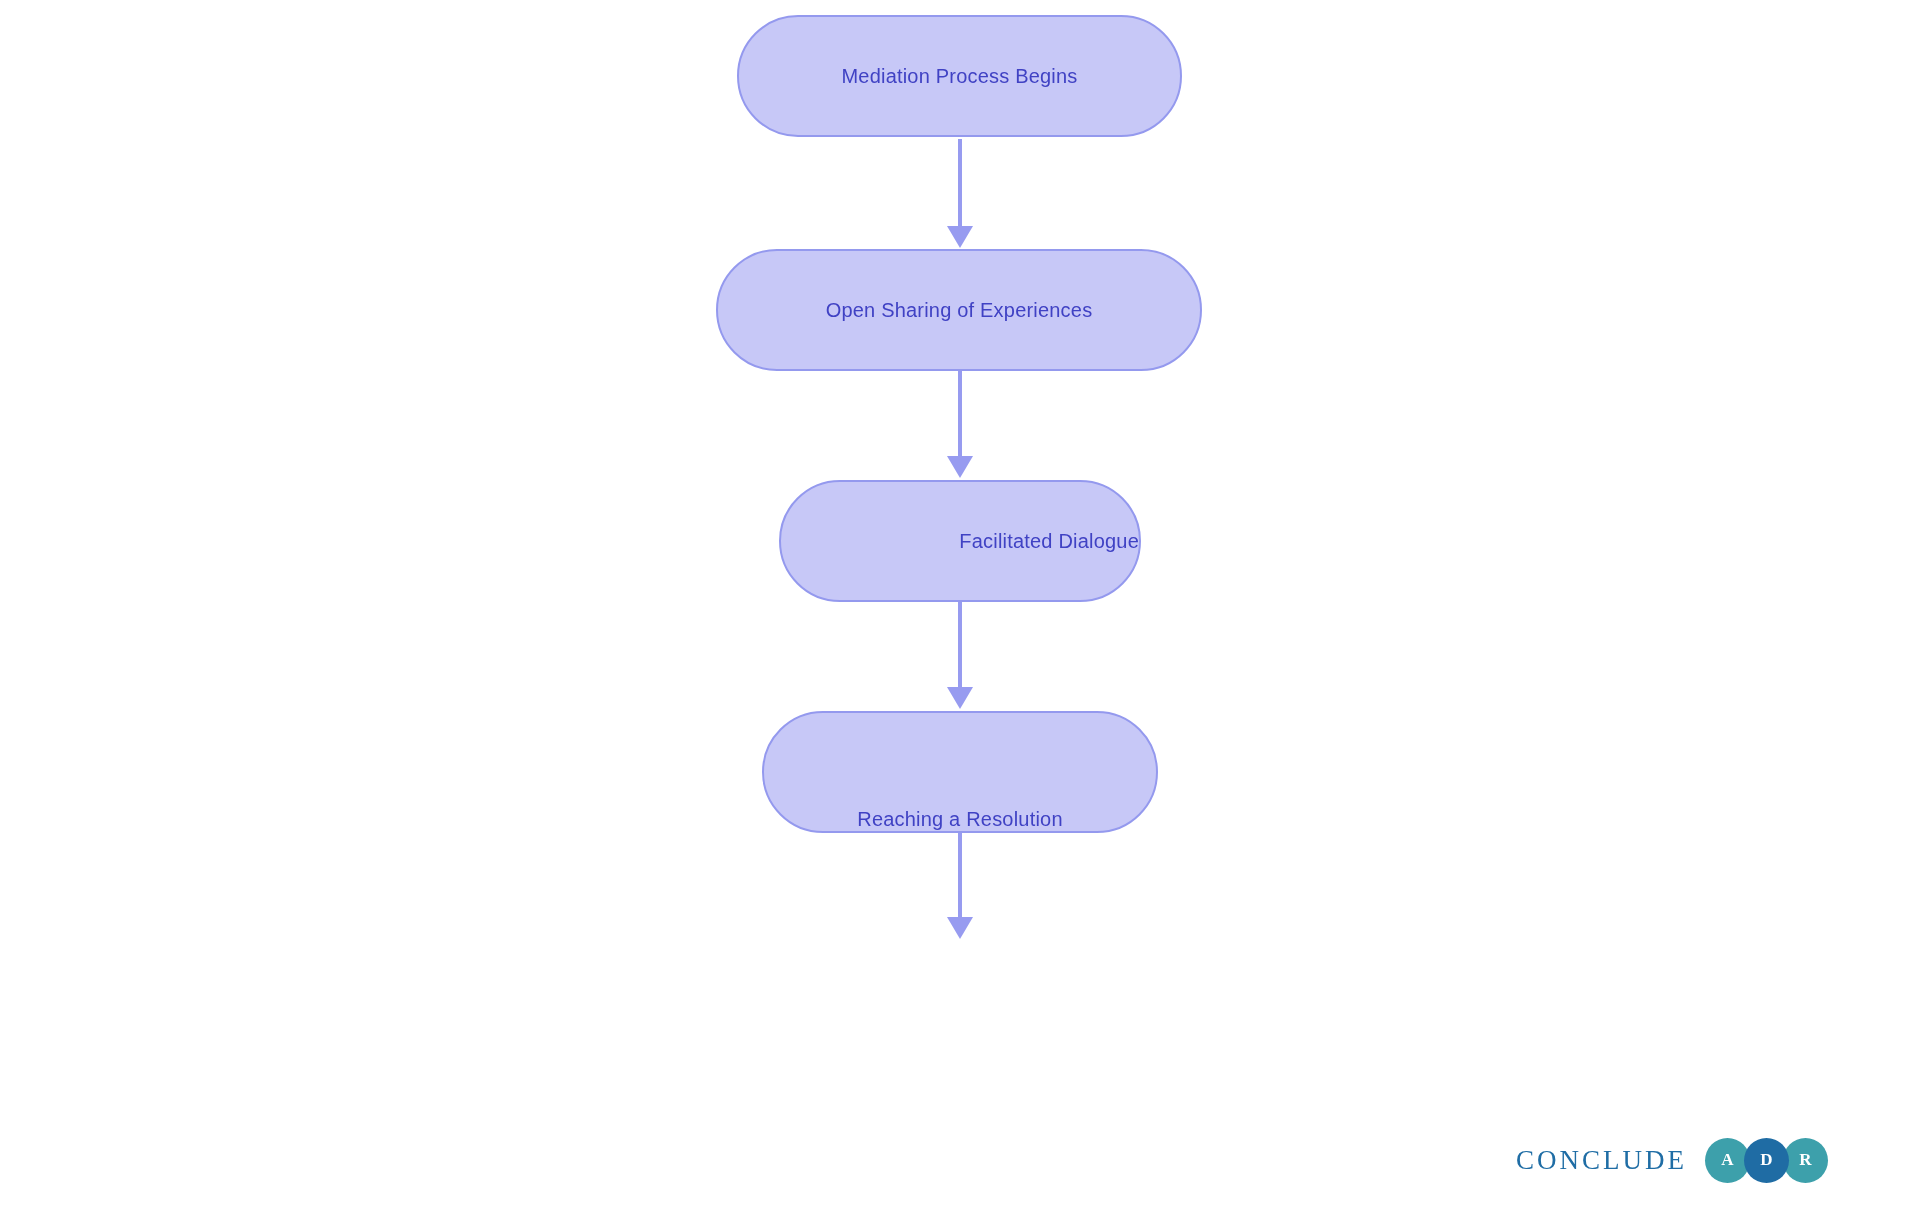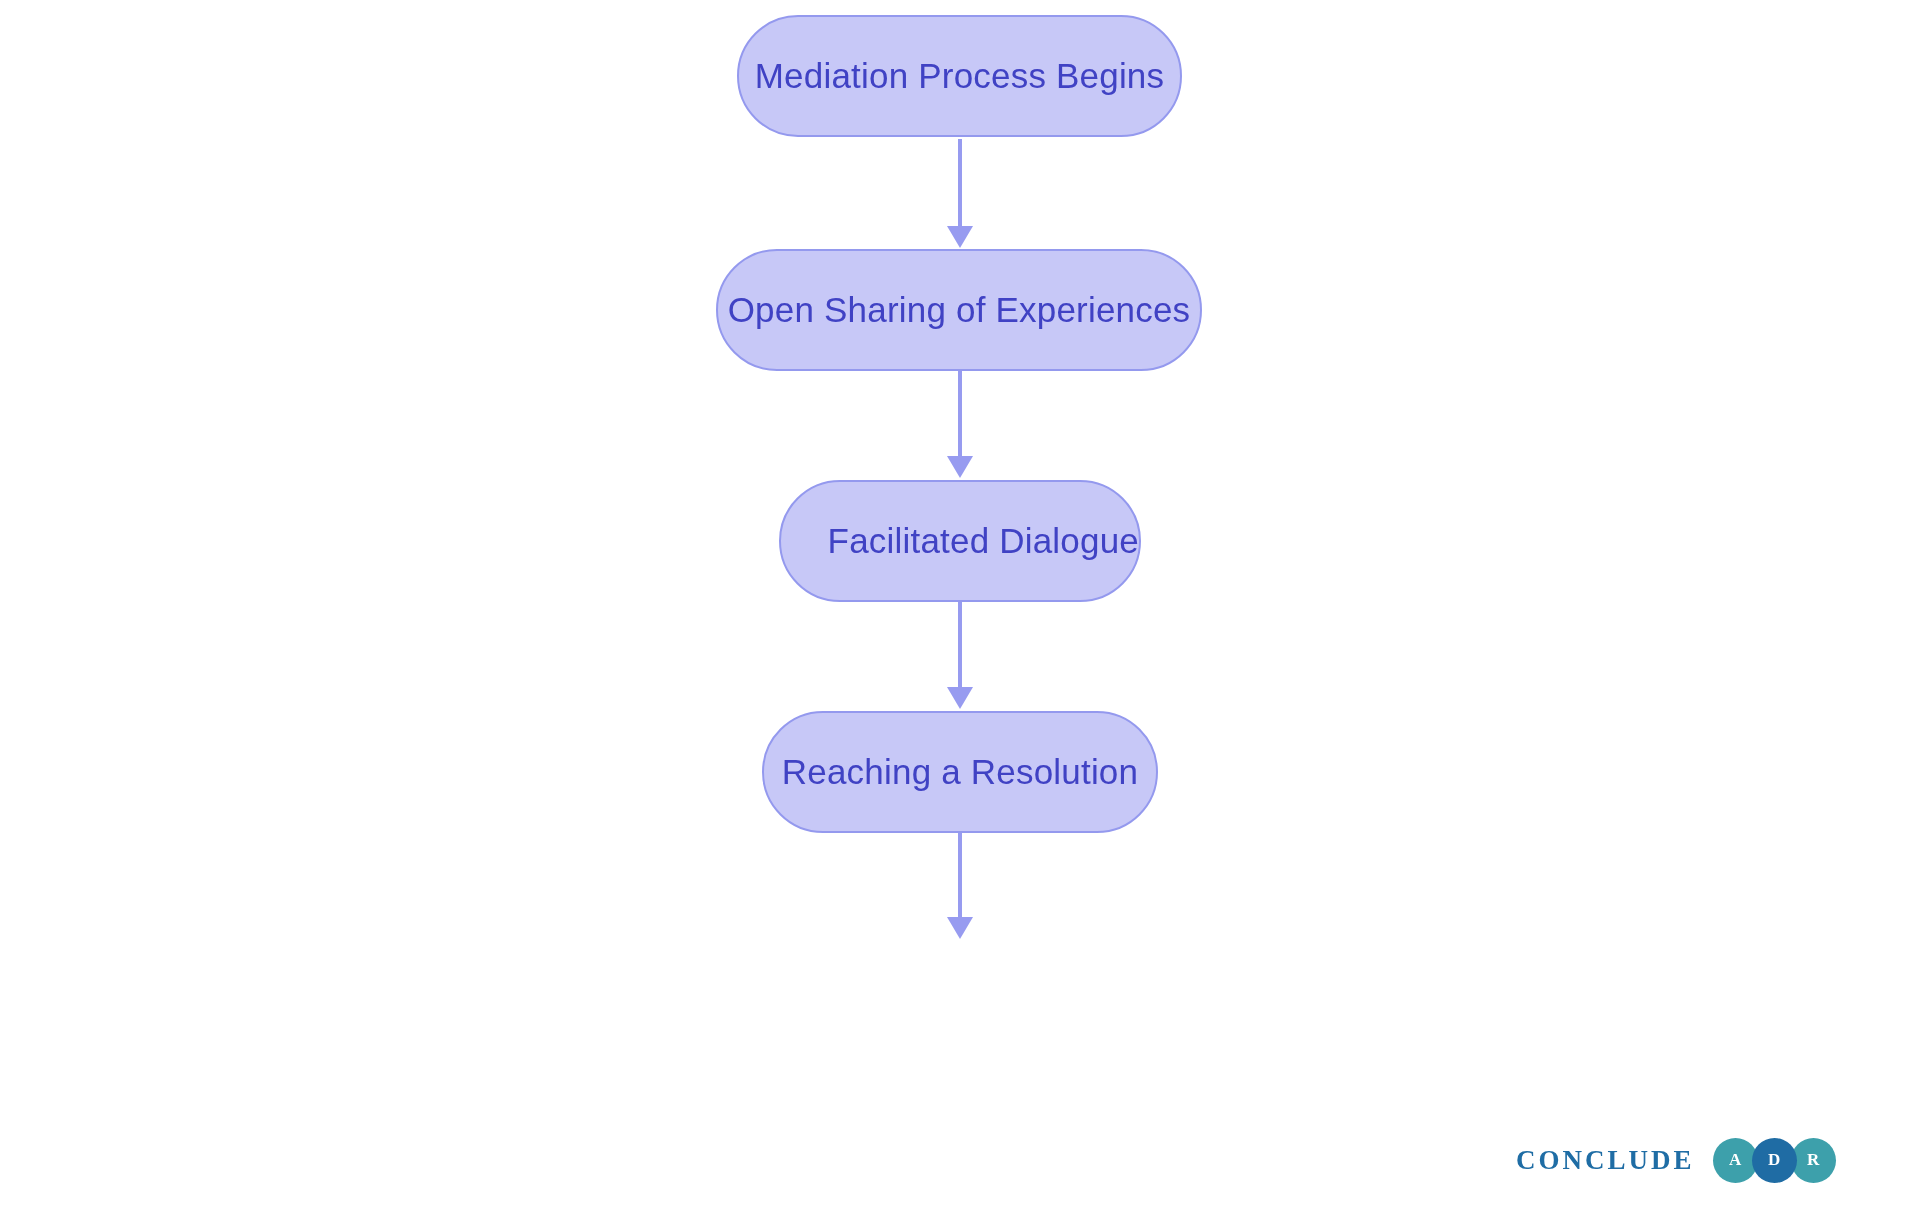--- a/index.html
+++ b/index.html
@@ -23,28 +23,28 @@
     border-radius: 61px;
     background: var(--node_fill, #c7c8f7);
     border: 2px solid var(--node_border, #9499ee);
     box-sizing: border-box;
     display: flex;
     align-items: center;
     justify-content: center;
   }
   .node span {
     color: var(--node_text, #4042c4);
-    font-size: 35px;
+    font-size: 20px;
     letter-spacing: 0.2px;
     white-space: nowrap;
   }
   .n1 { left: 737px; top: 15px;  width: 445px; }
   .n2 { left: 716px; top: 249px; width: 486px; }
   .n3 { left: 779px; top: 480px; width: 362px; justify-content: flex-end; }
-  .n4 { left: 762px; top: 711px; width: 396px; }
+  .n4 { left: 762px; top: 711px; width: 396px; align-items: flex-end; }
   .n5 { left: 681px; top: 941px; width: 557px; }
 
   
   .arrow {
     position: absolute;
     left: 960px;
     transform: translateX(-50%);
     display: flex;
     flex-direction: column;
     align-items: center;
@@ -70,21 +70,21 @@
   .logo {
     position: absolute;
     left: 1516px;
     top: 1132px;
     height: 56px;
     display: flex;
     align-items: center;
   }
   .brand {
     font-family: "Liberation Serif", serif;
-    font-weight: bold;
+    font-weight: normal;
     font-size: 27px;
     letter-spacing: 3px;
     color: var(--brand_text, #1f6da5);
     margin-right: 18px;
   }
   .badges {
     display: flex;
     align-items: center;
   }
   .badge {

